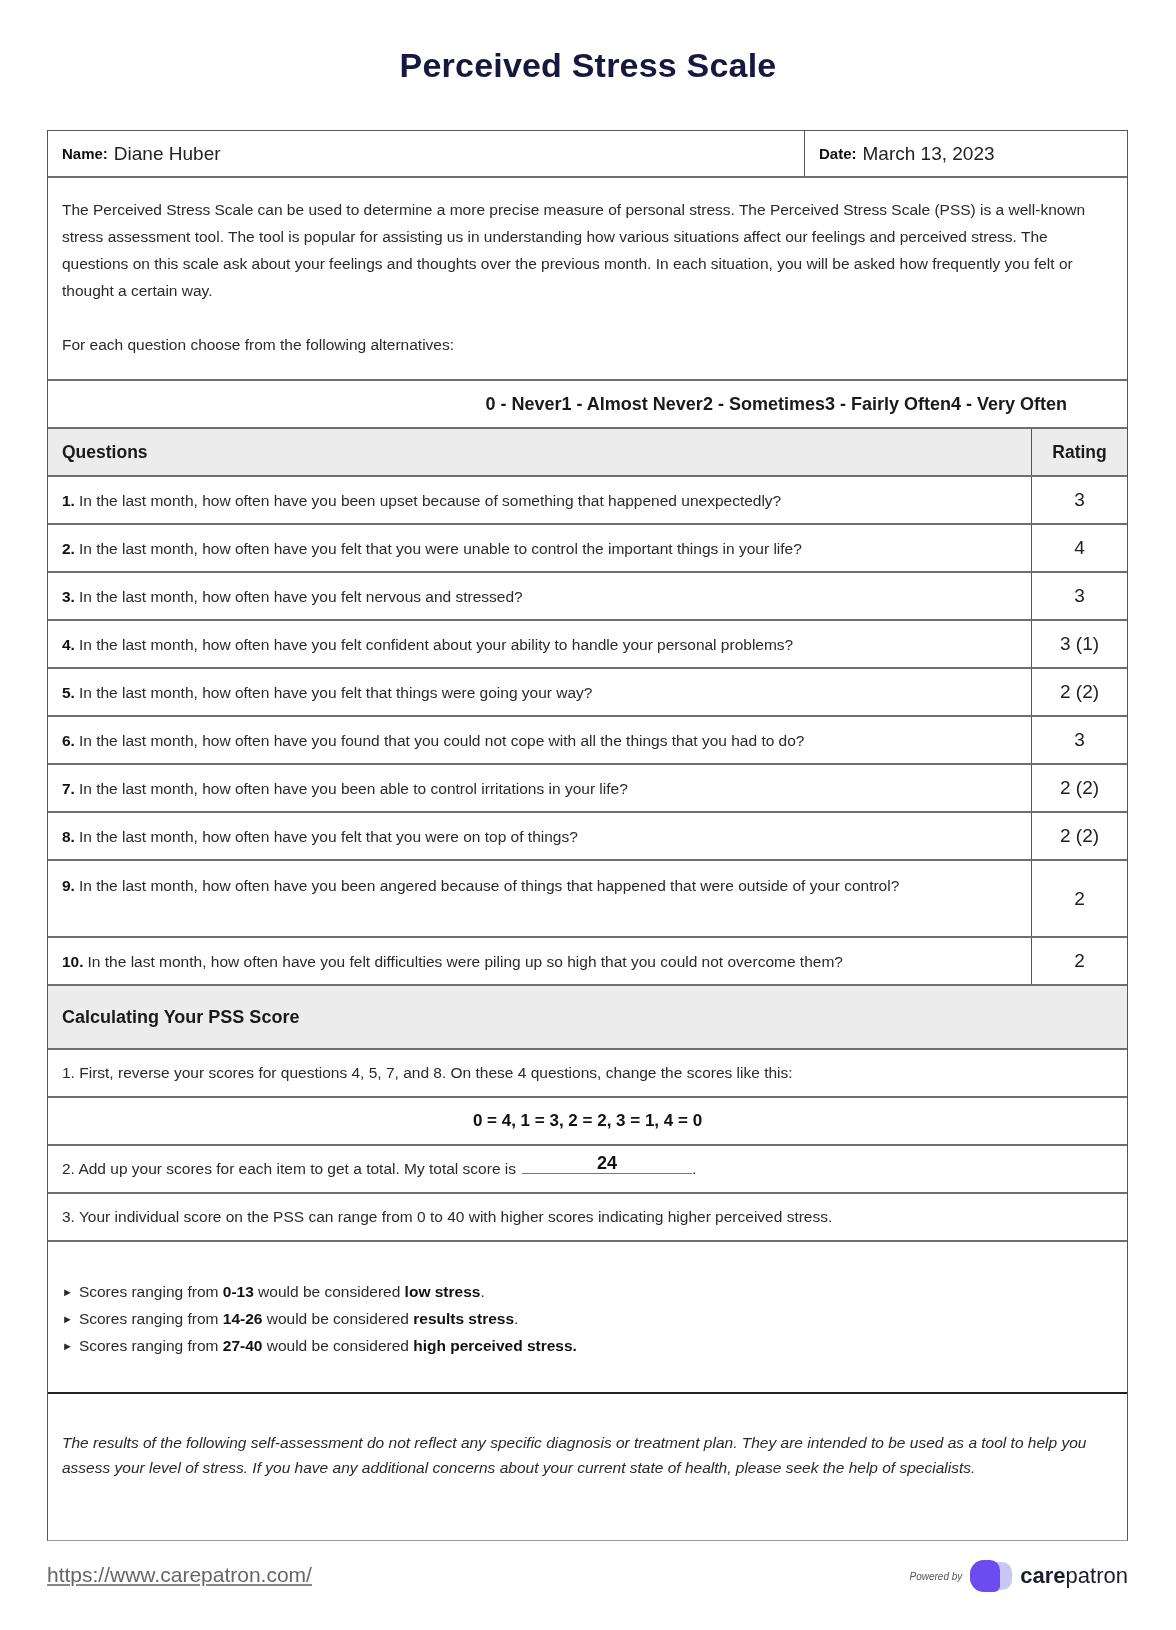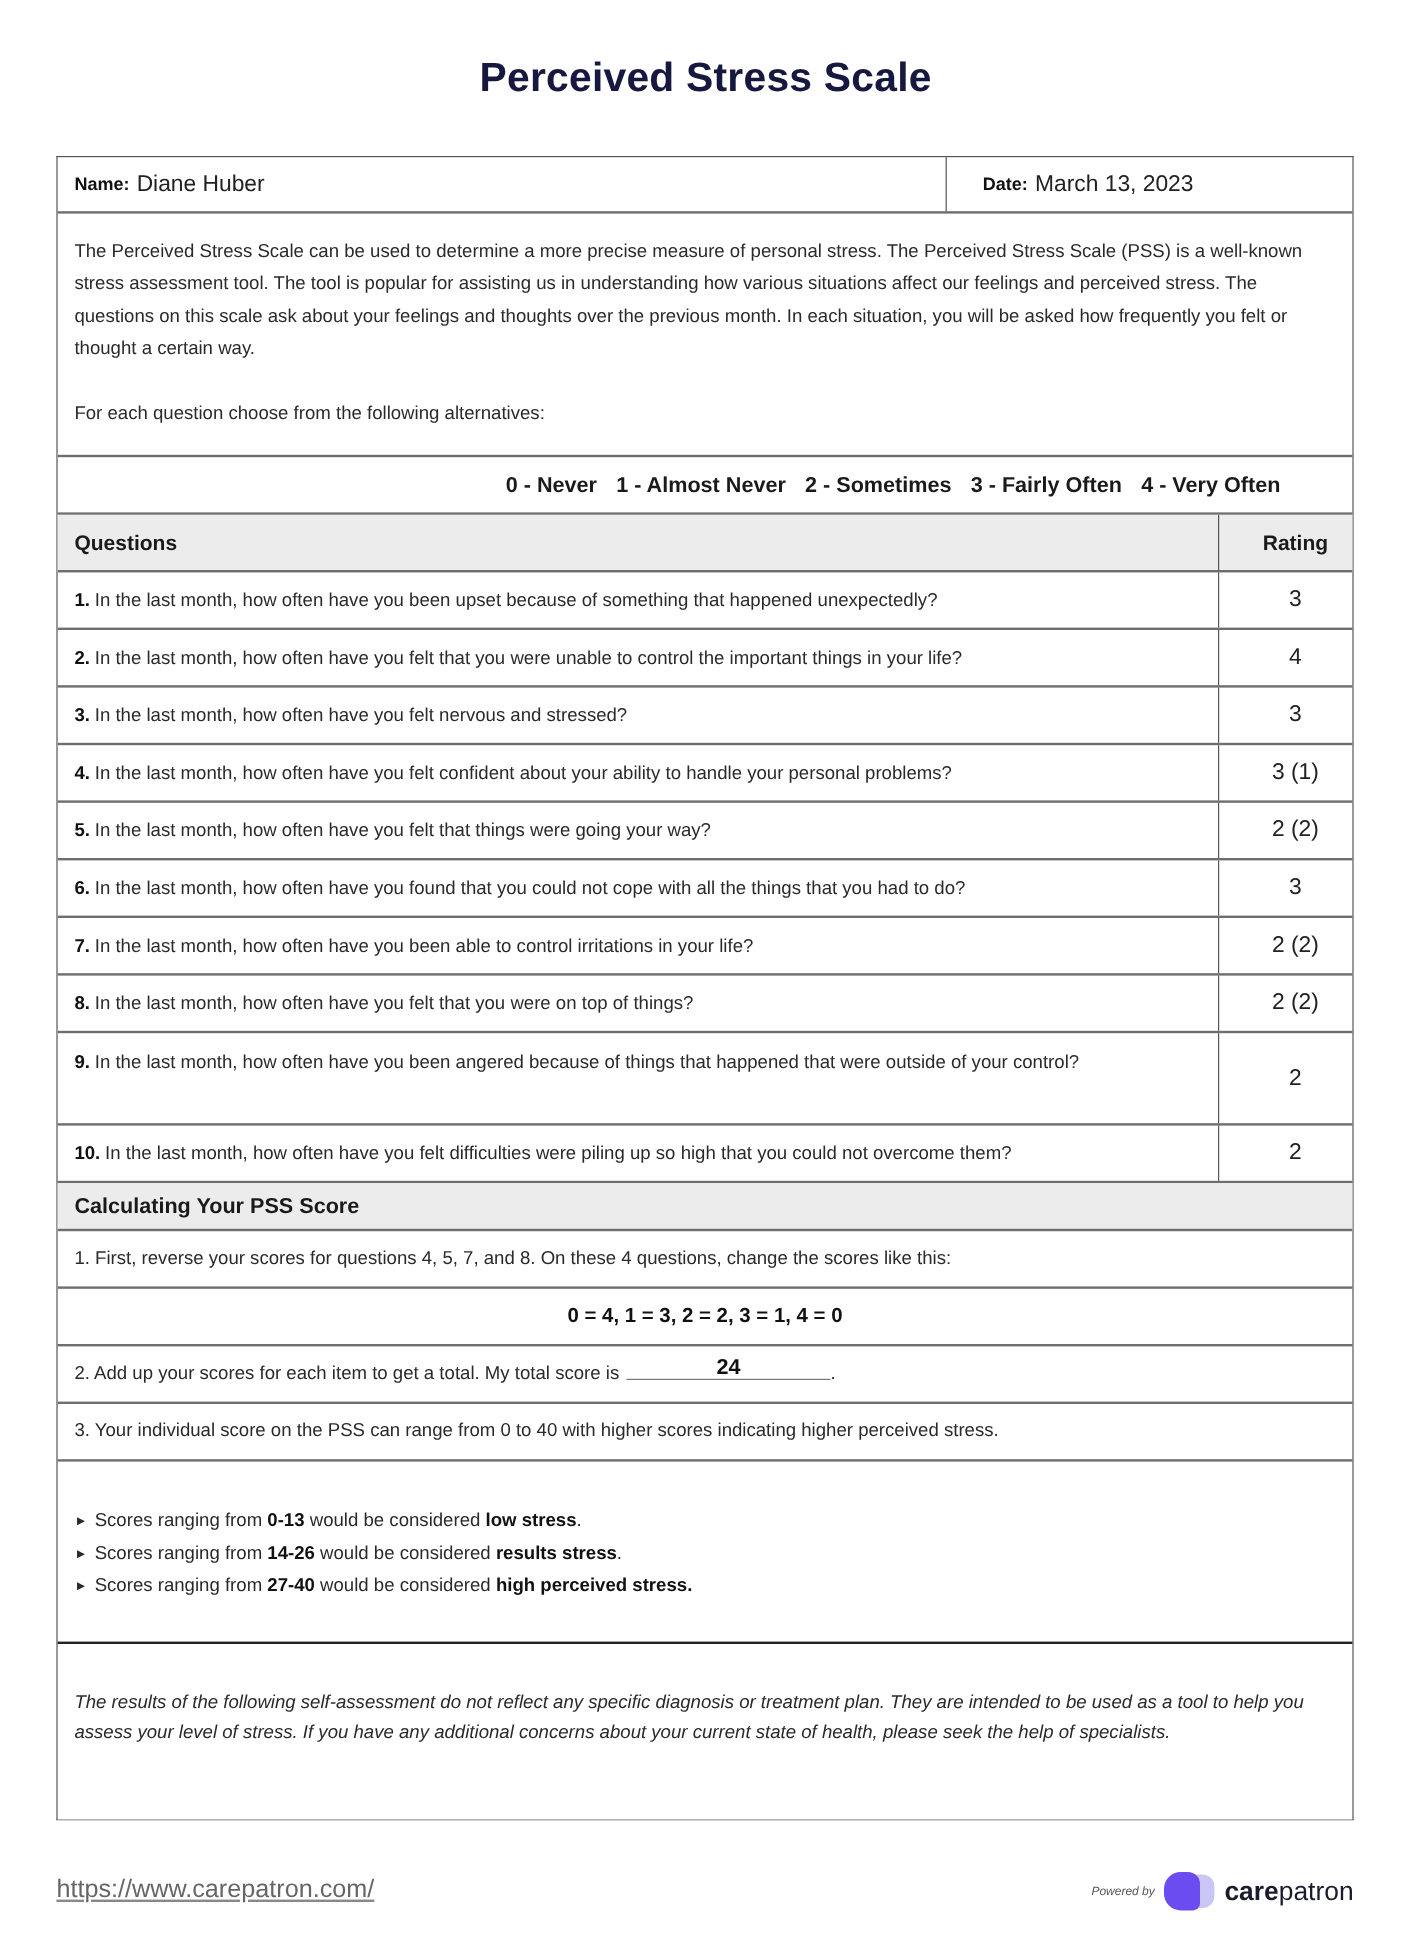--- a/index.html
+++ b/index.html
@@ -8,21 +8,21 @@
 
   .title {
     position: absolute; top: 46px; left: 0; width: 1176px; text-align: center;
     font-size: 34px; font-weight: bold; color: #16183f; letter-spacing: 0.2px;
   }
 
   .form {
     position: absolute; left: 47px; top: 130px; width: 1081px;
     border: 1.5px solid #555; border-bottom-color: #999;
   }
-  .row { display: flex; border-bottom: 2px solid #6e6e6e; gap: 16px; }
+  .row { display: flex; border-bottom: 2px solid #6e6e6e; }
   .row:last-child { border-bottom: none; }
   .cell { padding: 0 14px; display: flex; align-items: center; }
 
   .name-row { height: 47px; }
   .name-cell { flex: 1; border-right: 1.5px solid #555; font-size: 19px; color: #222; }
   .date-cell { width: 322px; font-size: 19px; color: #222; }
   .lbl { font-weight: bold; font-size: 15px; margin-right: 6px; color: #111; }
 
   .intro { height: 203px; padding: 18px 14px 4px 14px; font-size: 15.5px; line-height: 27px; color: #2a2a2a; display: block; }
   .intro p + p { margin-top: 27px; }
@@ -32,21 +32,21 @@
   .q-head { height: 48px; background: #ececec; }
   .q-text { flex: 1; border-right: 1.5px solid #555; font-size: 15.5px; color: #2a2a2a; line-height: 25px; }
   .q-rate { width: 95px; justify-content: center; font-size: 19px; color: #222; }
   .q-head .q-text, .q-head .q-rate { font-weight: bold; font-size: 17.5px; color: #1a1a1a; }
   .q-row { height: 48px; }
   .q-row.tall { height: 77px; }
   .q-num { font-weight: bold; color: #111; margin-right: 4px; }
   .q-row.tall .q-text { display: block; padding-top: 12px; }
   .q-row.tall .q-body { padding-left: 20px; text-indent: -20px; display: block; }
 
-  .calc-head { height: 40px; background: #ececec; font-weight: bold; font-size: 18px; color: #1a1a1a; }
+  .calc-head { height: 64px; background: #ececec; font-weight: bold; font-size: 18px; color: #1a1a1a; }
   .calc-row { height: 48px; font-size: 15.5px; color: #2a2a2a; }
   .calc-center { justify-content: center; font-weight: bold; font-size: 17px; color: #111; flex: 1; }
   .score-line { display: inline-block; width: 170px; border-bottom: 1.5px solid #777; text-align: center; font-weight: bold; font-size: 18px; color: #111; position: relative; top: -6px; margin-left: 6px; line-height: 20px; }
 
   .ranges { height: 152px; display: block; padding: 37px 14px 0 14px; font-size: 15.5px; line-height: 25px; color: #2a2a2a; border-bottom: 2.5px solid #222 !important; }
   .ranges b { color: #111; }
   .arrow { font-size: 11px; margin-right: 6px; position: relative; top: -1px; }
 
   .disclaimer { height: 146px; display: block; padding: 36px 14px 0 14px; font-size: 15.5px; line-height: 25px; font-style: italic; color: #2a2a2a; }
 

